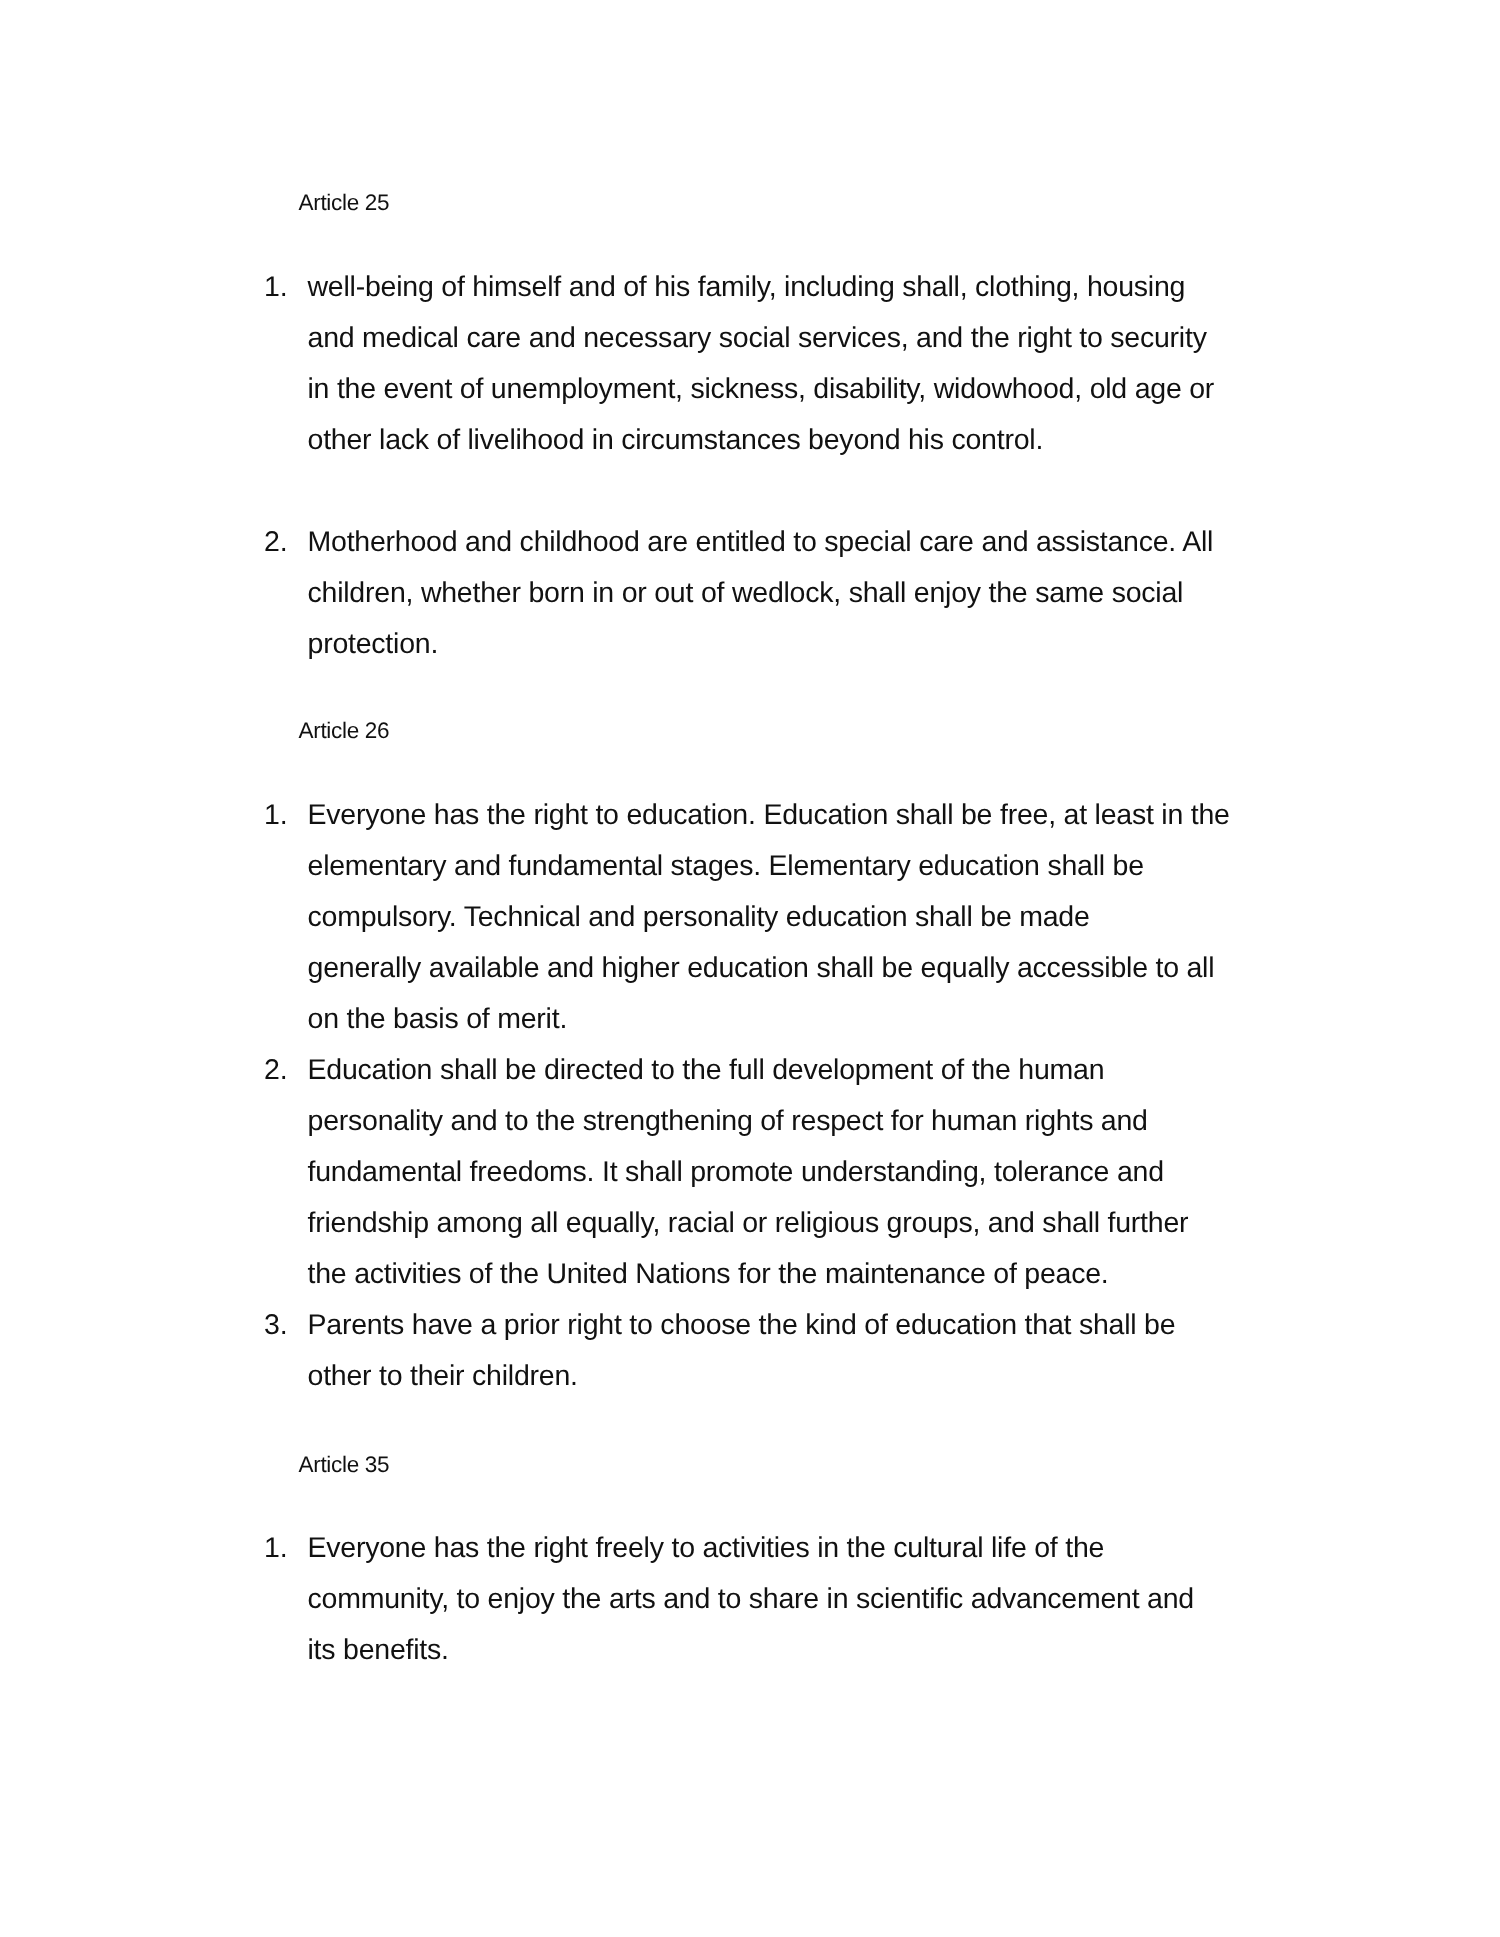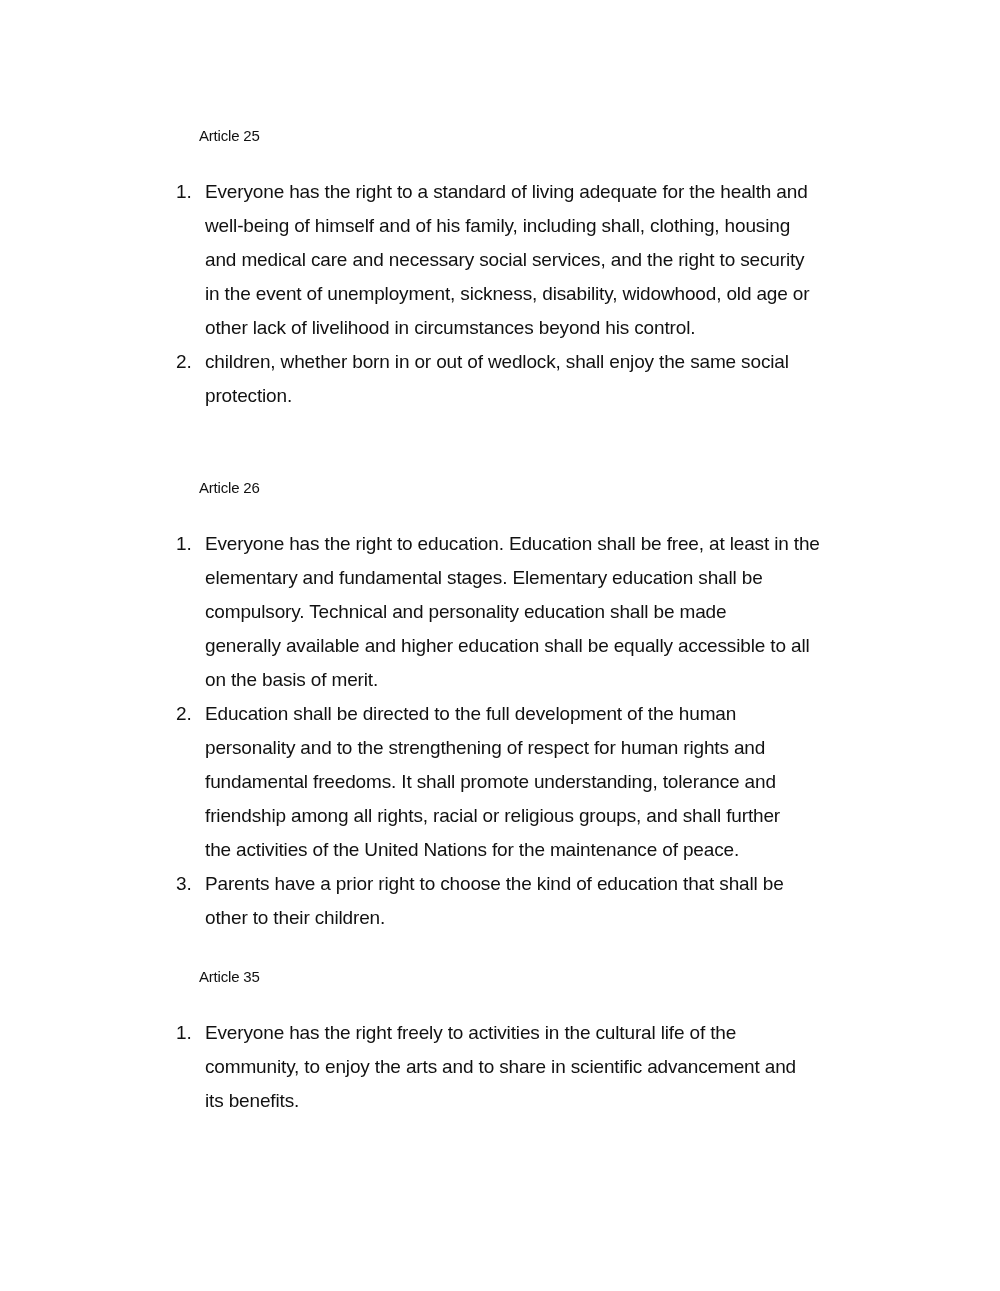--- a/index.html
+++ b/index.html
@@ -14,31 +14,31 @@
 </head>
 <body>
 
 <div class="page">
 
   <div class="heading" style="top:124px;">Article 25</div>
 
   <div class="item" style="top:175px;">
     <span class="num">1.</span>
     <span class="text">
-      <span style="display:block">Everyone has the right to a standard of living adequate for the health and</span>
       <span style="display:block">well-being of himself and of his family, including shall, clothing, housing</span>
       <span style="display:block">and medical care and necessary social services, and the right to security</span>
       <span style="display:block">in the event of unemployment, sickness, disability, widowhood, old age or</span>
       <span style="display:block">other lack of livelihood in circumstances beyond his control.</span>
     </span>
   </div>
 
   <div class="item" style="top:345px;">
     <span class="num">2.</span>
     <span class="text">
+      <span style="display:block">Motherhood and childhood are entitled to special care and assistance. All</span>
       <span style="display:block">children, whether born in or out of wedlock, shall enjoy the same social</span>
       <span style="display:block">protection.</span>
     </span>
   </div>
 
   <div class="heading" style="top:476px;">Article 26</div>
 
   <div class="item" style="top:527px;">
     <span class="num">1.</span>
     <span class="text">
@@ -49,21 +49,21 @@
       <span style="display:block">on the basis of merit.</span>
     </span>
   </div>
 
   <div class="item" style="top:697px;">
     <span class="num">2.</span>
     <span class="text">
       <span style="display:block">Education shall be directed to the full development of the human</span>
       <span style="display:block">personality and to the strengthening of respect for human rights and</span>
       <span style="display:block">fundamental freedoms. It shall promote understanding, tolerance and</span>
-      <span style="display:block">friendship among all rights, racial or religious groups, and shall further</span>
+      <span style="display:block">friendship among all equally, racial or religious groups, and shall further</span>
       <span style="display:block">the activities of the United Nations for the maintenance of peace.</span>
     </span>
   </div>
 
   <div class="item" style="top:867px;">
     <span class="num">3.</span>
     <span class="text">
       <span style="display:block">Parents have a prior right to choose the kind of education that shall be</span>
       <span style="display:block">other to their children.</span>
     </span>

